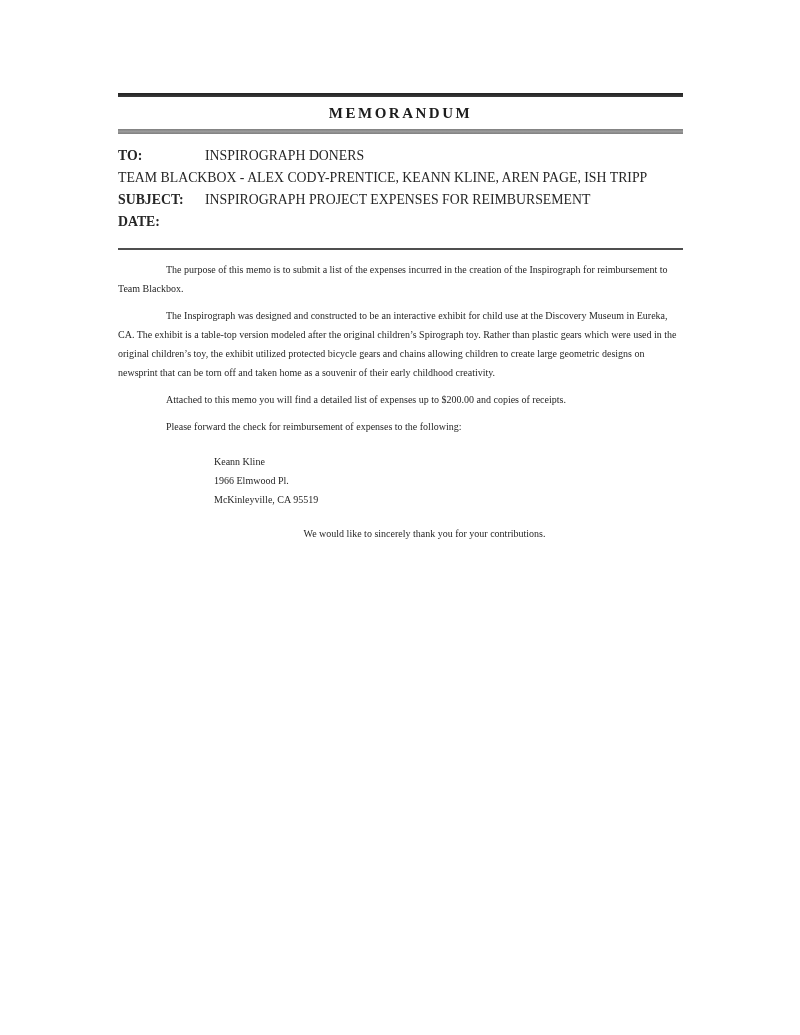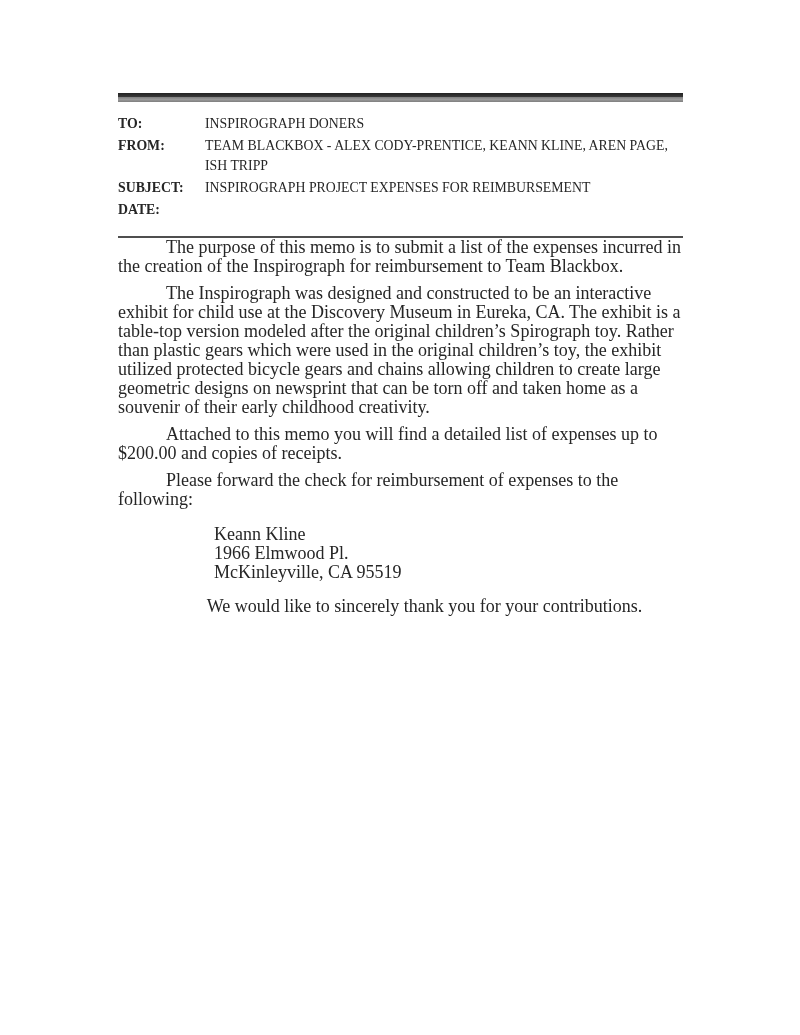--- a/index.html
+++ b/index.html
@@ -40,37 +40,38 @@
     background: linear-gradient(#7f7f7f, #9a9a9a 50%, #7f7f7f);
   }
   .fields {
     margin-top: 12px;
     font-size: 13.8px;
     line-height: 20px;
   }
   .frow {
     display: flex;
     margin-bottom: 2px;
+    align-items: center;
   }
   .flabel {
     width: 87px;
     flex: 0 0 87px;
     font-weight: bold;
   }
   .fvalue {
     flex: 1;
   }
   .rule-thin {
     margin-top: 16px;
     height: 2px;
     background: #4f4f4f;
   }
   .body-text {
-    margin-top: 0;
-    font-size: 18px;
+    margin-top: 10px;
+    font-size: 10px;
     line-height: 19px;
   }
   .para {
     text-indent: 48px;
     margin-bottom: 8px;
   }
   .address {
     margin: 16px 0 15px 96px;
   }
   .address-line {
@@ -82,30 +83,32 @@
   }
 </style>
 </head>
 <body>
 
 <div class="page">
   <div class="content">
 
     <div class="rule-dark"></div>
 
+    <div class="title-band">
+      <div class="memo-title">MEMORANDUM</div>
+    </div>
 
     <div class="rule-gray"></div>
 
     <div class="fields">
       <div class="frow">
         <div class="flabel">TO:</div>
         <div class="fvalue">INSPIROGRAPH DONERS</div>
       </div>
       <div class="frow">
-        <div class="flabel">FROM:</div>
         <div class="fvalue">TEAM BLACKBOX - ALEX CODY-PRENTICE, KEANN KLINE, AREN PAGE, ISH TRIPP</div>
       </div>
       <div class="frow">
         <div class="flabel">SUBJECT:</div>
         <div class="fvalue">INSPIROGRAPH PROJECT EXPENSES FOR REIMBURSEMENT</div>
       </div>
       <div class="frow">
         <div class="flabel">DATE:</div>
       </div>
     </div>

